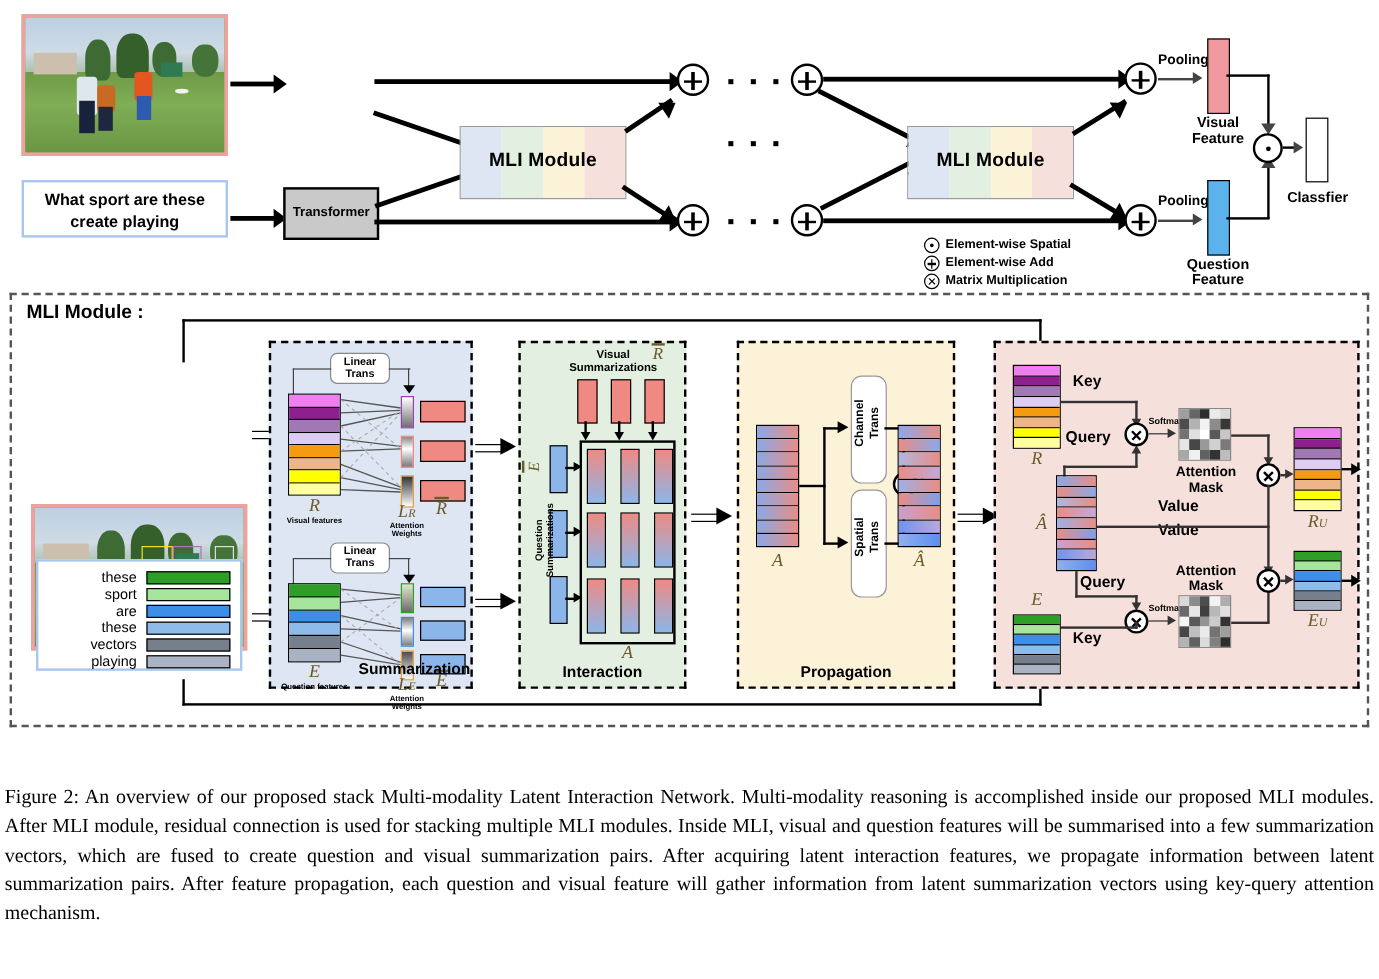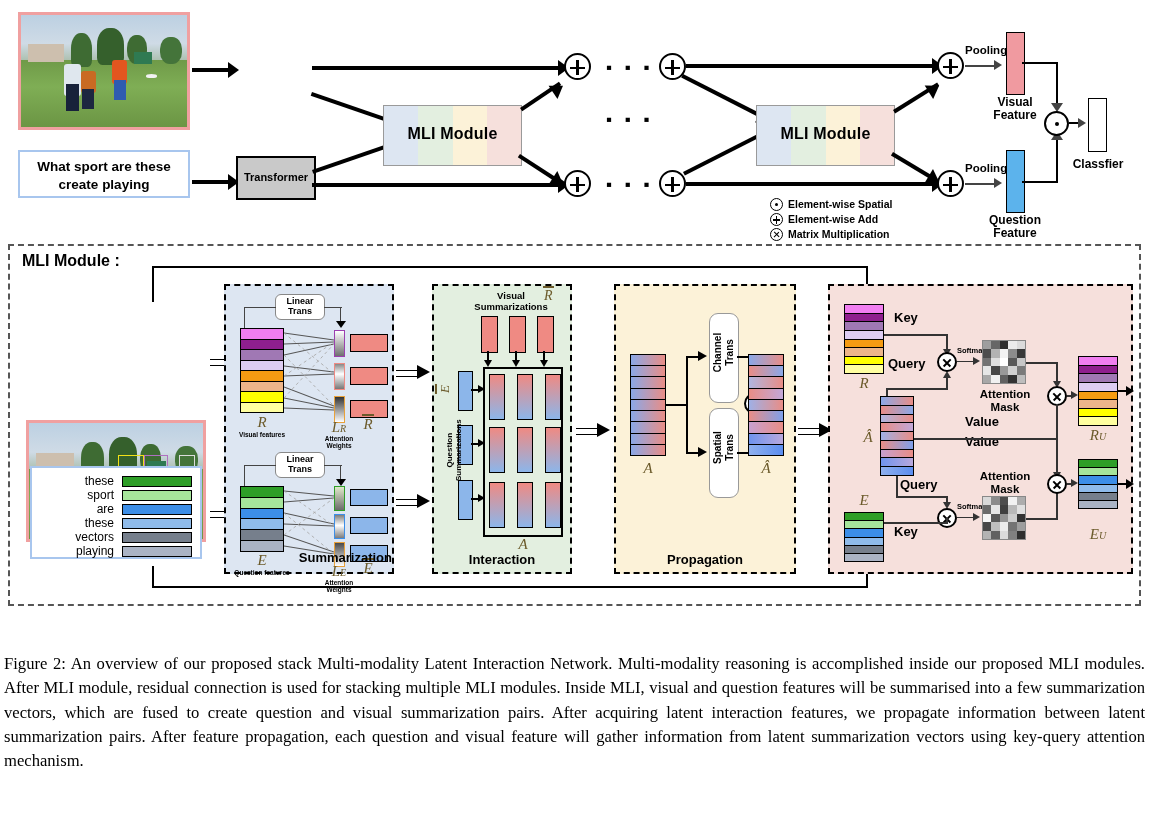--- a/index.html
+++ b/index.html
@@ -730,21 +730,21 @@
     <div class="abs" style="left:241px;top:193px;width:0;height:0;border-left:7px solid #333;border-top:4.5px solid transparent;border-bottom:4.5px solid transparent;"></div>
 
     <div class="abs stack" style="left:248px;top:173px;width:40px;height:50px;">
         <span style="background: rgb(46, 158, 39);"></span>
         <span style="background: rgb(166, 229, 155);"></span>
         <span style="background: rgb(60, 142, 232);"></span>
         <span style="background: rgb(143, 187, 234);"></span>
         <span style="background: rgb(118, 127, 140);"></span>
         <span style="background: rgb(170, 179, 196);"></span>
       </div>
-    <div class="abs nosel mathi" style="left:248px;top:240px;width:40px;text-align:center;">
+    <div class="abs nosel mathi" style="left:248px;top:224px;width:40px;text-align:center;">
       <span>E</span><small><span>U</span></small>
     </div>
     <div class="abs" style="left:288px;top:197px;width:12px;height:1.6px;background:#000;"></div>
     <div class="abs" style="left:296px;top:193px;width:0;height:0;border-left:8px solid #000;border-top:5px solid transparent;border-bottom:5px solid transparent;"></div>
 
   </div>
 
   <div class="caption">
     <b>Figure 2:</b>
     <span>An overview of our proposed stack Multi-modality Latent Interaction Network. Multi-modality reasoning is accomplished inside our proposed MLI modules. After MLI module, residual connection is used for stacking multiple MLI modules. Inside MLI, visual and question features will be summarised into a few summarization vectors, which are fused to create question and visual summarization pairs. After acquiring latent interaction features, we propagate information between latent summarization pairs. After feature propagation, each question and visual feature will gather information from latent summarization vectors using key-query attention mechanism.</span>

